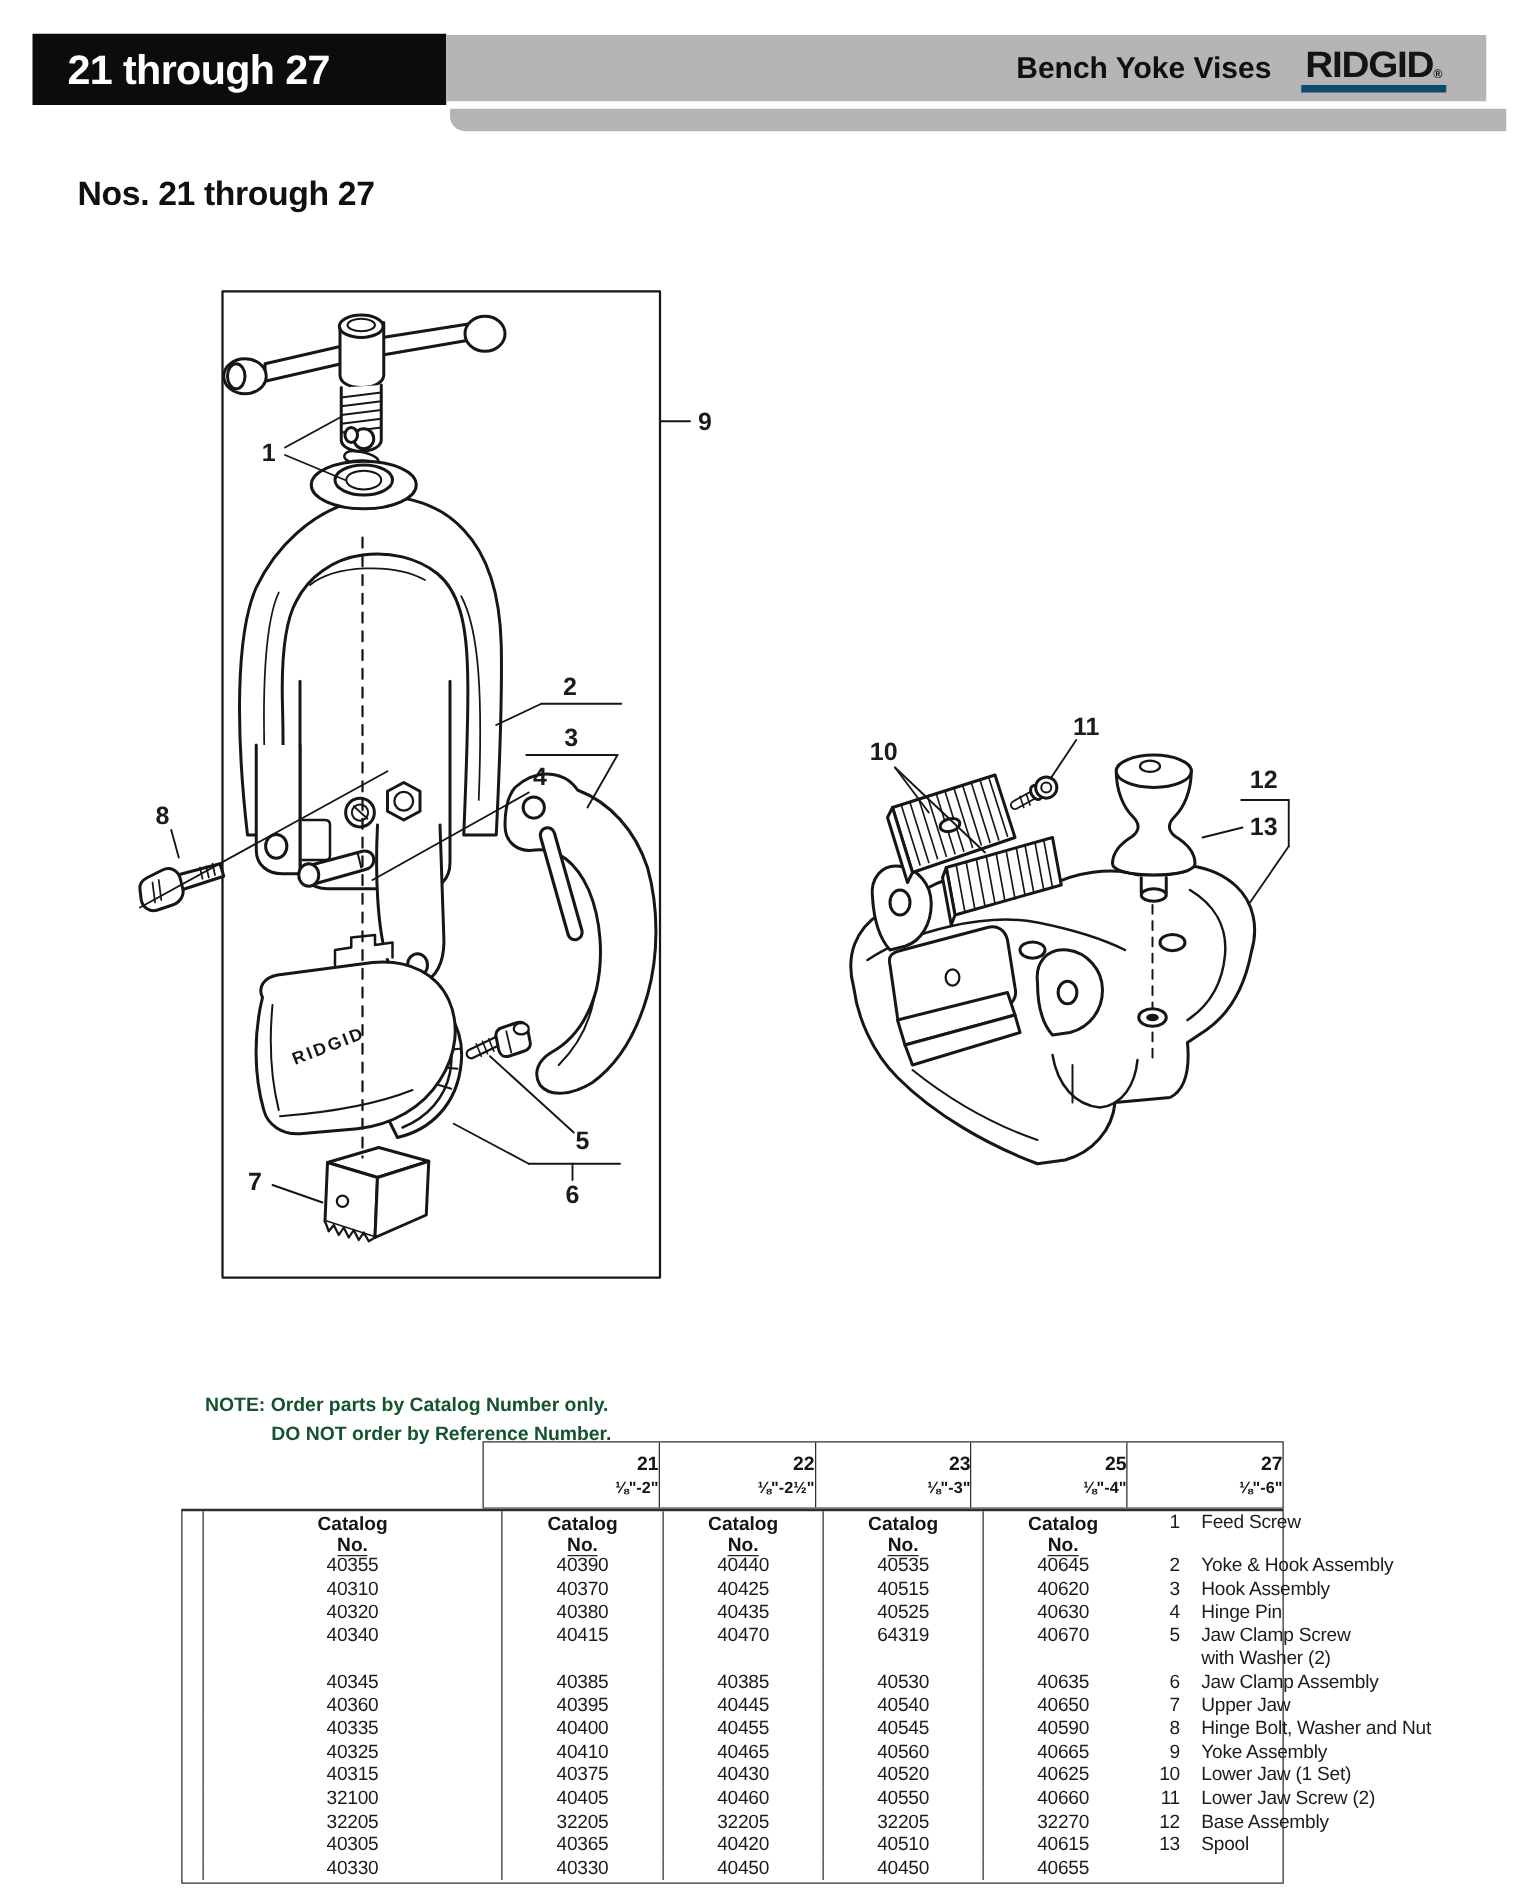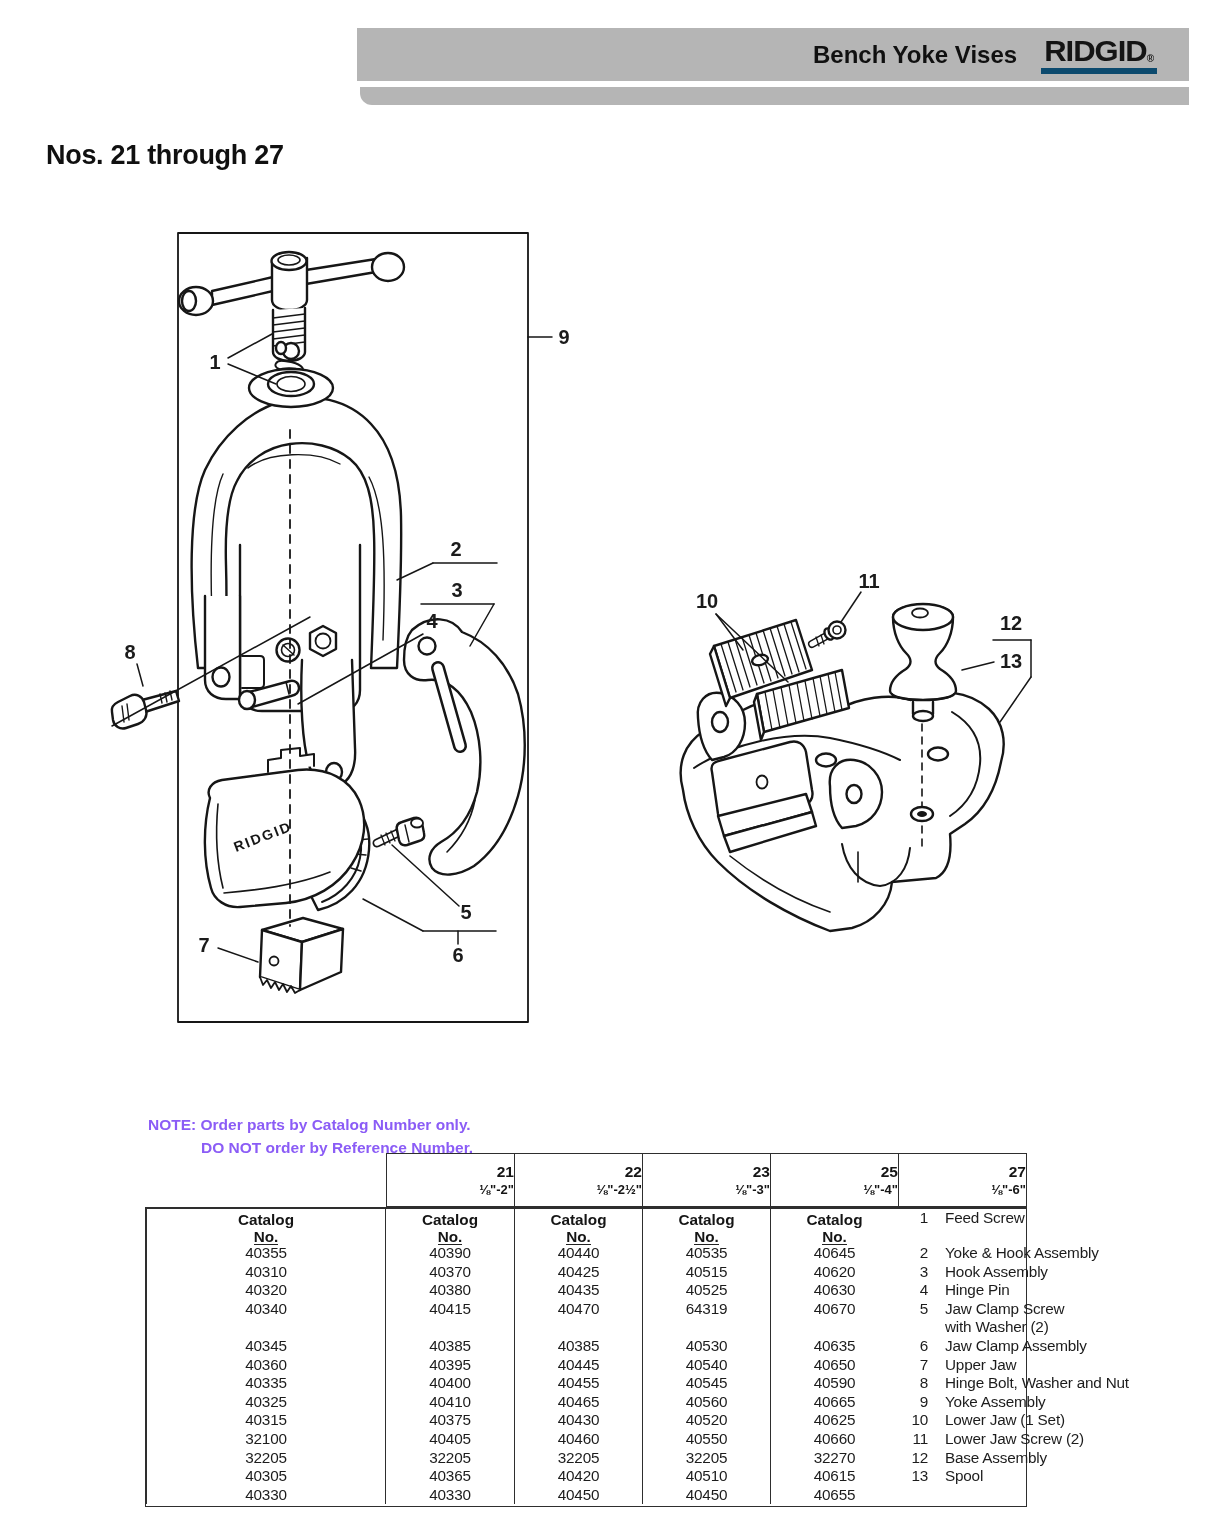--- a/index.html
+++ b/index.html
@@ -1,18 +1,18 @@
 <!DOCTYPE html>
 <html><head>
 <meta charset="utf-8">
 <style>
   html,body{margin:0;padding:0;background:#e8e8e8;}
   .page{position:relative;width:1225px;height:1520px;background:#ffffff;
         font-family:"Liberation Sans",sans-serif;color:#151515;overflow:hidden;margin:0 auto;}
-  .abs{position:absolute;}
+  .abs{position:absolute;padding-left:16px;}
 
   
   .hdr-black{left:26px;top:27px;width:331px;height:57px;background:#0c0c0c;color:#fff;
              display:flex;align-items:center;padding-left:28px;box-sizing:border-box;
              font-size:33px;font-weight:bold;letter-spacing:-0.5px;}
   .hdr-gray{left:357px;top:28px;width:832px;height:53px;background:#b5b5b5;
             display:flex;align-items:center;justify-content:flex-end;gap:24px;
             padding-right:32px;box-sizing:border-box;}
   .product-name{font-size:24px;font-weight:bold;color:#101010;}
   .ridgid-logo{border-bottom:6px solid #0c4a6e;padding:0 3px 1px 3px;line-height:1;}
@@ -23,21 +23,21 @@
              border-bottom-left-radius:12px;}
   .page-subtitle{left:46px;top:140px;font-size:27px;font-weight:bold;color:#101010;letter-spacing:-0.3px;}
 
   
   svg.diagram{position:absolute;left:0;top:0;width:1225px;height:1520px;pointer-events:none;}
   .co{font-family:"Liberation Sans",sans-serif;font-size:20px;font-weight:bold;fill:#1b1b1b;}
   .jawtext{font-family:"Liberation Sans",sans-serif;font-size:14px;font-weight:bold;
            letter-spacing:2px;fill:#161616;}
 
   
-  .note{left:148px;top:1113px;font-size:15.5px;font-weight:bold;line-height:23px;color:#8b5cf6;}
+  .note{left:148px;top:1113px;font-size:15.5px;font-weight:bold;line-height:23px;color:#14532d;}
   .note .l2{margin-left:53px;}
 
   
   .model-head{left:386px;top:1153px;width:641px;height:54px;display:flex;
               border:1.7px solid #2e2e2e;box-sizing:border-box;background:#fff;}
   .model-cell{flex:1;border-right:1.7px solid #2e2e2e;display:flex;flex-direction:column;
               align-items:flex-end;justify-content:center;line-height:1.2;padding-top:1px;}
   .model-cell:last-child{border-right:none;}
   .model-no{font-weight:bold;font-size:15.5px;}
   .model-size{font-weight:bold;font-size:13px;}
@@ -58,20 +58,23 @@
   .ref{display:inline-block;width:24px;text-align:right;}
   .desc{margin-left:17px;}
   .desc2{margin-left:41px;}
   .td-num{text-align:center;}
 </style>
 </head>
 <body>
 
 <div class="page">
 
+  <div class="abs hdr-black">
+    <span>21 through 27</span>
+  </div>
   <div class="abs hdr-gray">
     <span class="product-name">Bench Yoke Vises</span>
     <span class="ridgid-logo"><span class="ridgid-text">RIDGID</span><span class="reg">®</span></span>
   </div>
   <div class="abs hdr-gray2"></div>
   <div class="abs page-subtitle">Nos. 21 through 27</div>
 
   <svg class="diagram" viewBox="0 0 1225 1520">
     <g stroke="#161616" stroke-width="2.4" fill="none" stroke-linecap="round" stroke-linejoin="round">
 

